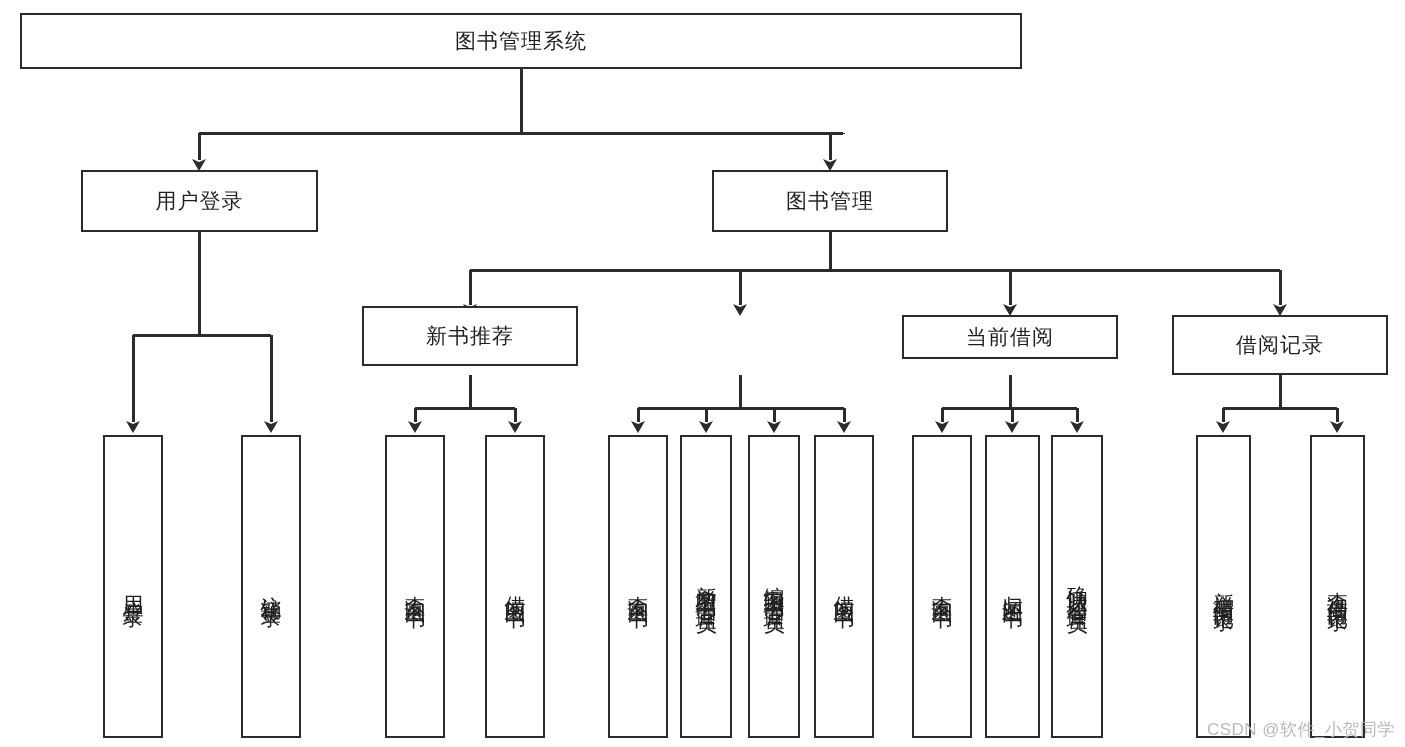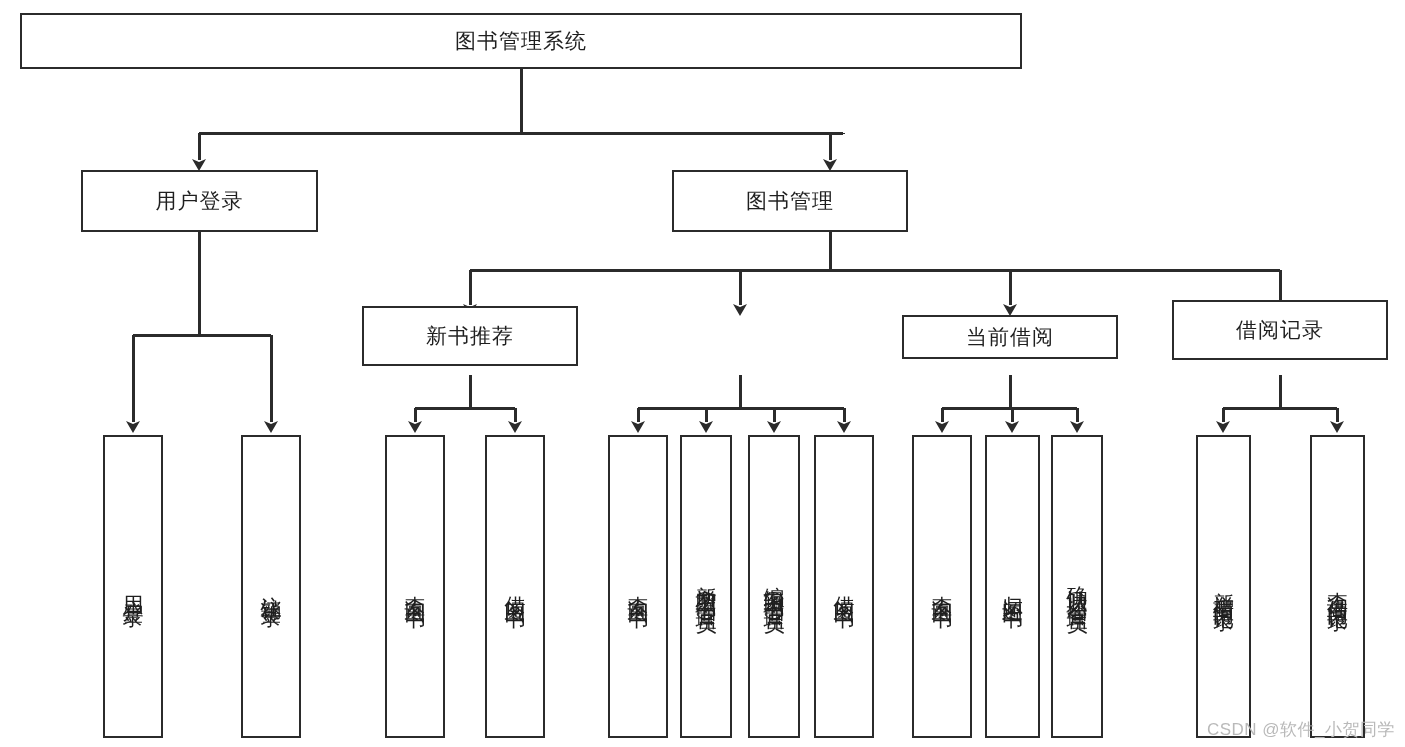--- a/index.html
+++ b/index.html
@@ -120,31 +120,31 @@
     </g>
   </svg>
 
   <div class="node horizontal" style="left:20px; top:13px; width:1002px; height:56px;">
     <span>图书管理系统</span>
   </div>
 
   <div class="node horizontal" style="left:81px; top:170px; width:237px; height:62px;">
     <span>用户登录</span>
   </div>
-  <div class="node horizontal" style="left:672px; top:170px; width:236px; height:62px;">
+  <div class="node horizontal" style="left:712px; top:170px; width:236px; height:62px;">
     <span>图书管理</span>
   </div>
 
   <div class="node horizontal" style="left:362px; top:306px; width:216px; height:60px;">
     <span>新书推荐</span>
   </div>
   <div class="node horizontal" style="left:902px; top:315px; width:216px; height:44px;">
     <span>当前借阅</span>
   </div>
-  <div class="node horizontal" style="left:1172px; top:300px; width:216px; height:60px;">
+  <div class="node horizontal" style="left:1172px; top:315px; width:216px; height:60px;">
     <span>借阅记录</span>
   </div>
 
   <div class="node vertical" style="left:103px; top:435px; width:60px; height:303px;">
     <span class="vtext">用户登录</span>
   </div>
   <div class="node vertical" style="left:241px; top:435px; width:60px; height:303px;">
     <span class="vtext">注销登录</span>
   </div>
 

